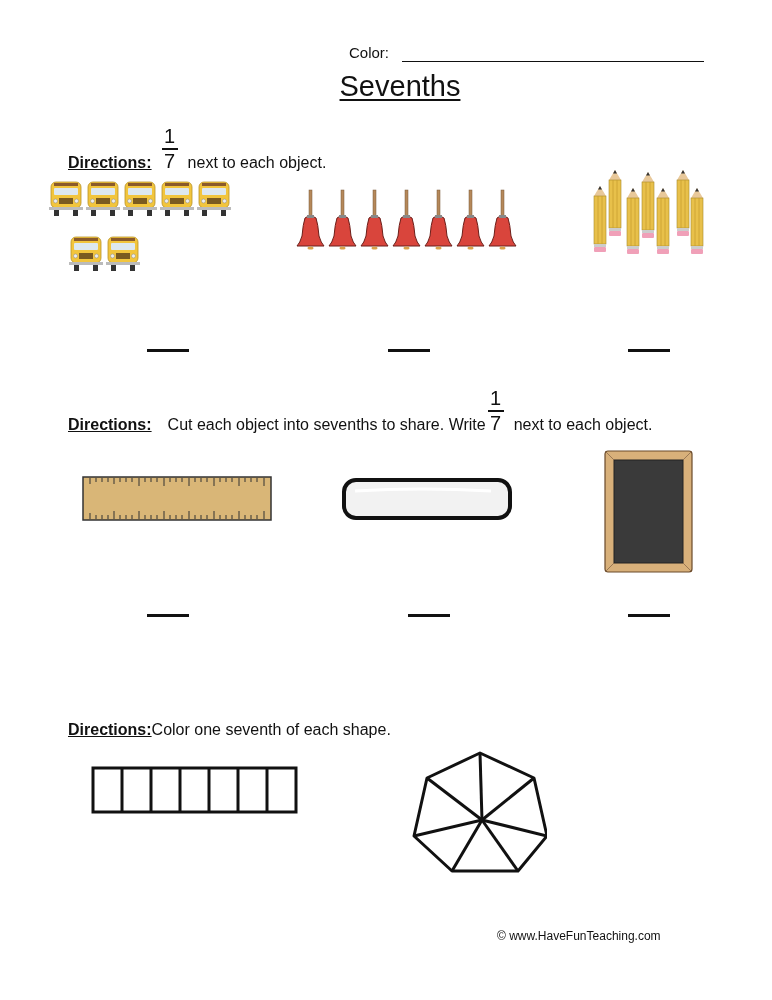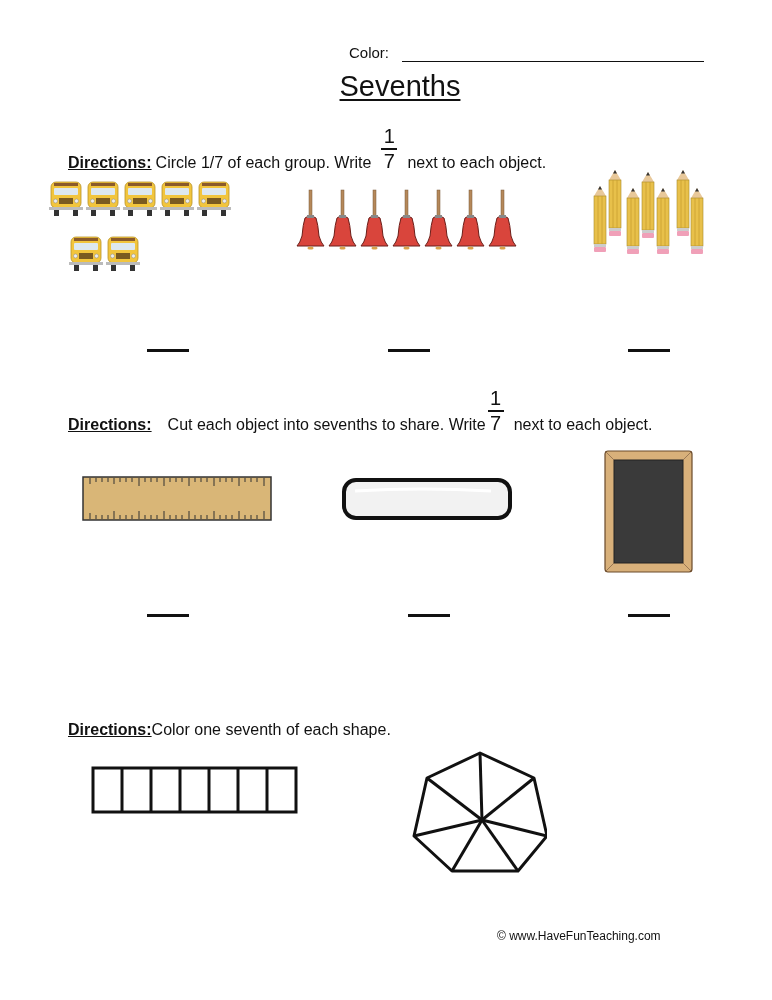--- a/index.html
+++ b/index.html
@@ -18,21 +18,20 @@
 </style>
 </head>
 <body>
 
 <div class="abs name-row">Color:</div>
 <div class="name-line"></div>
 <div class="abs title">Sevenths</div>
 
 <div class="abs dir" style="left:68px; top:126px;">
   <b>Directions:</b>
-  <span style="margin-left:4px;">Circle 1/7 of each group.   Write</span>
   <span class="frac">
     <span>1</span>
     <span class="bar"></span>
     <span>7</span>
   </span>
   <span>next to each object.</span>
 </div>
 
 <svg class="abs" style="left:48px; top:180px;" width="190" height="96">
   <defs>

